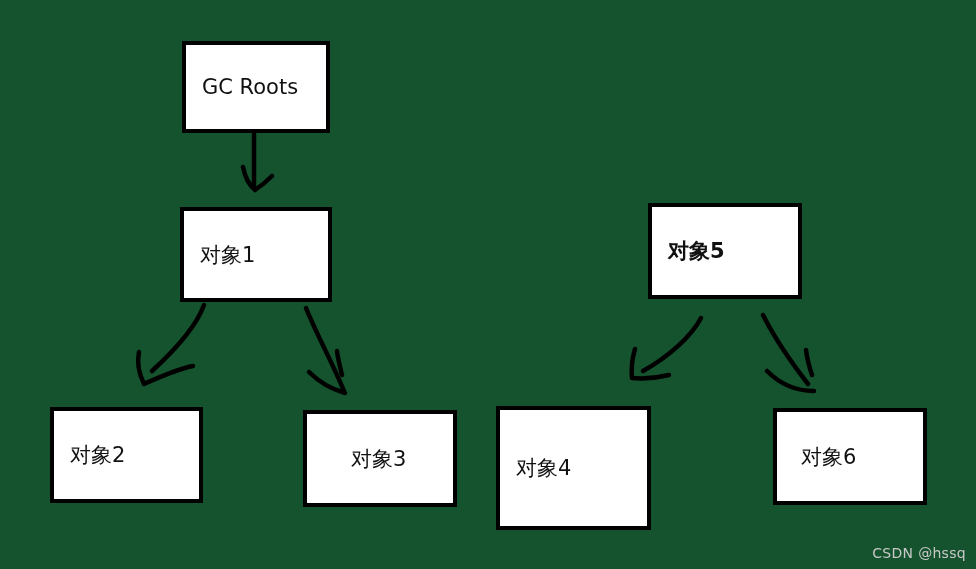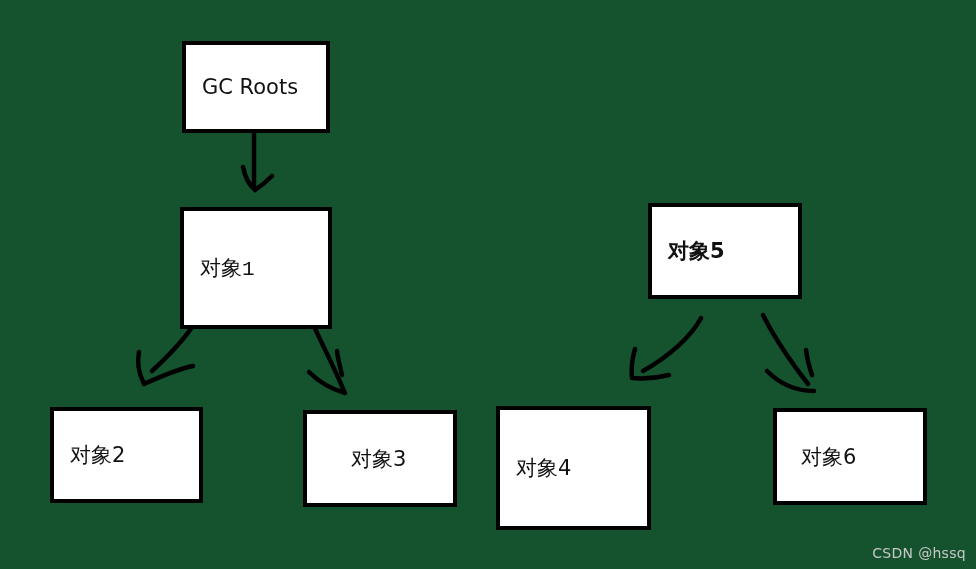--- a/index.html
+++ b/index.html
@@ -18,21 +18,21 @@
     background:#ffffff;
     border:4px solid #000000;
     display:flex;
     align-items:center;
     padding-left:16px;
     font-size:21px;
     color:#111111;
     white-space:nowrap;
   }
   .n-gcroots{left:182px;top:41px;width:148px;height:92px;}
-  .n-obj1{left:180px;top:207px;width:152px;height:122px;font-family:Liberation Mono, monospace;}
+  .n-obj1{left:180px;top:207px;width:152px;height:95px;}
   .n-obj2{left:50px;top:407px;width:153px;height:96px;}
   .n-obj3{left:303px;top:410px;width:154px;height:97px;padding-left:44px;}
   .n-obj4{left:496px;top:406px;width:155px;height:124px;}
   .n-obj5{left:648px;top:203px;width:154px;height:96px;font-weight:bold;}
   .n-obj6{left:773px;top:408px;width:154px;height:97px;padding-left:24px;}
   .watermark{
     position:absolute;
     right:10px;top:545px;
     font-size:14px;
     color:#c8c8c8;

